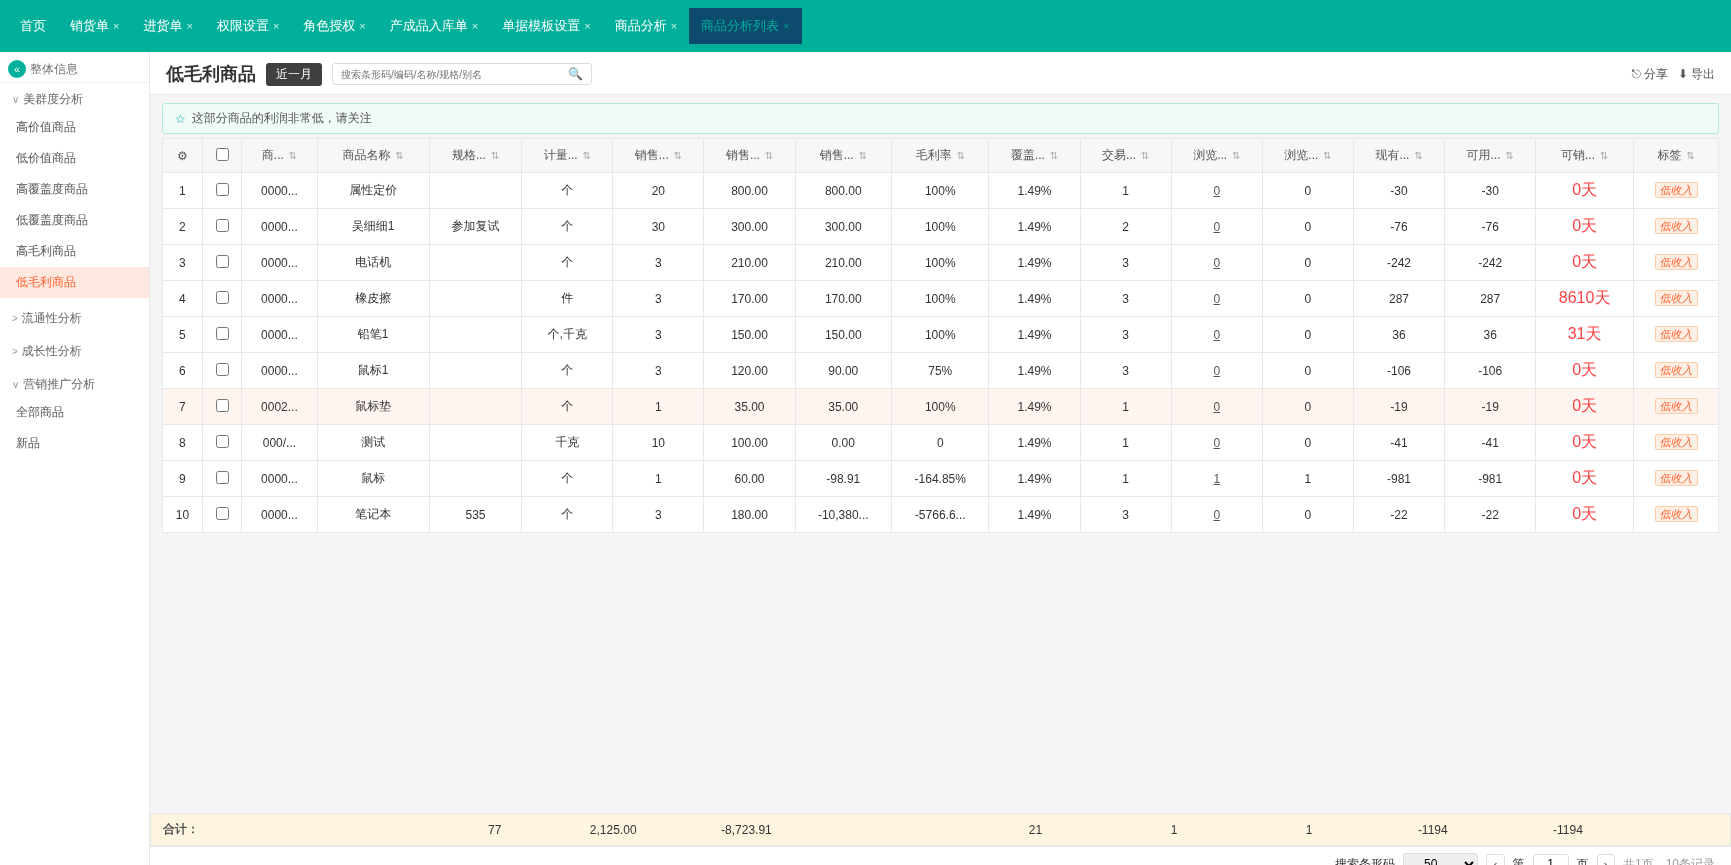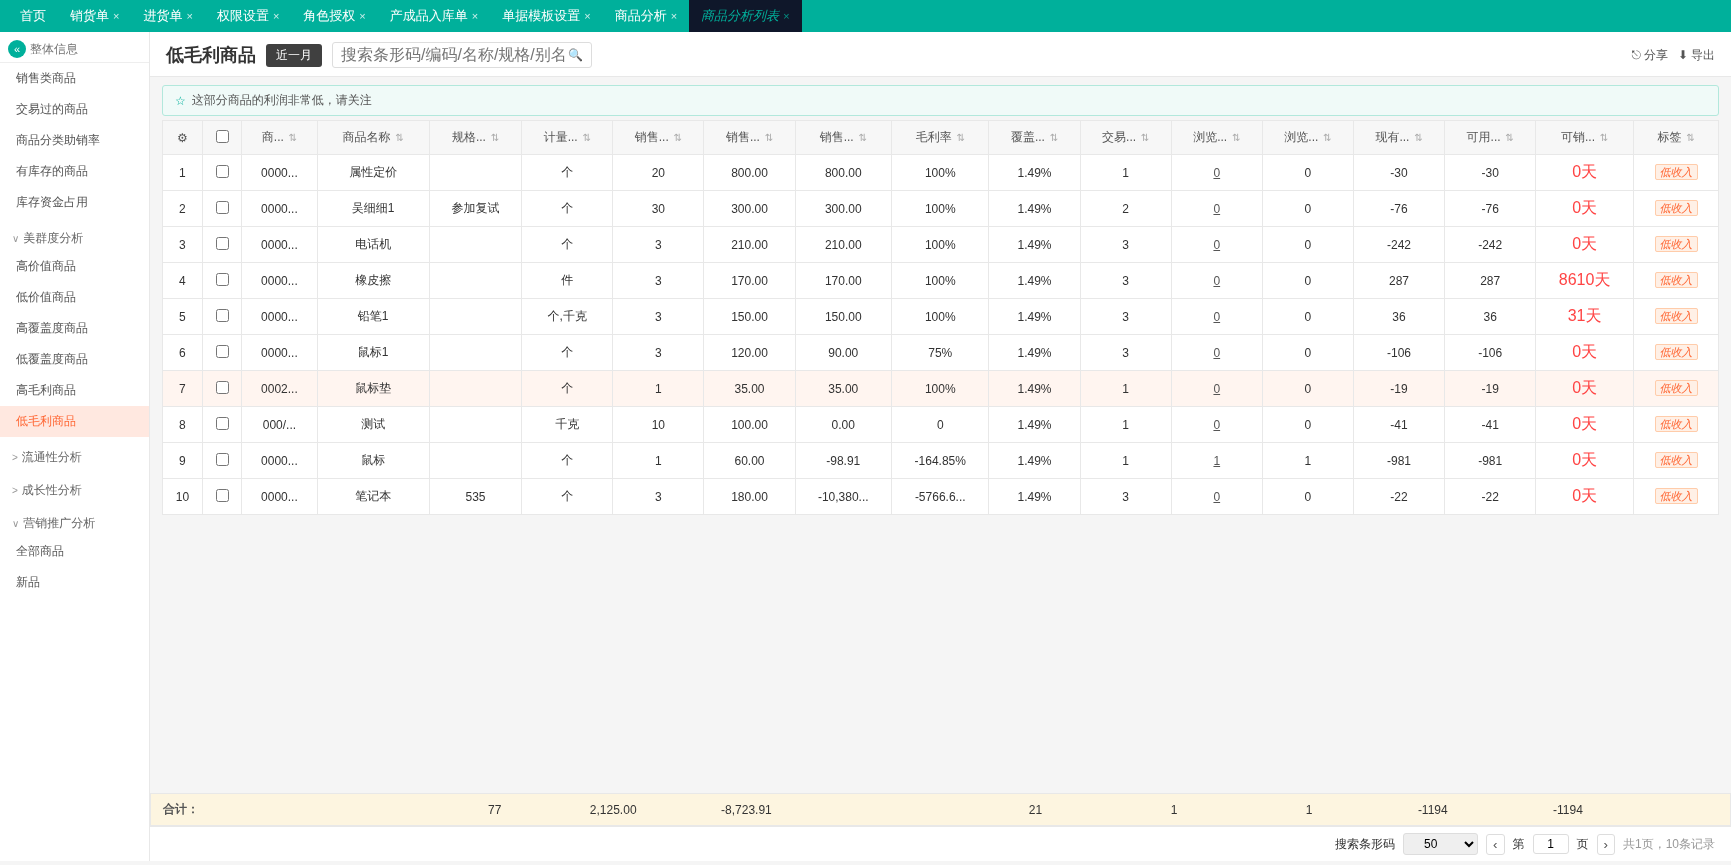--- a/index.html
+++ b/index.html
@@ -3,34 +3,34 @@
   <meta charset="utf-8">
   <style>
     * { box-sizing: border-box; margin: 0; padding: 0; }
     body { font-family: 'Microsoft YaHei', Arial, sans-serif; font-size: 12px; background: #f5f5f5; color: #333; }
     
     
     .top-nav {
       background: #00b09b;
       display: flex;
       align-items: center;
-      height: 32px;
+      height: 52px;
       padding: 0 8px;
     }
     .nav-item {
       color: #fff;
       padding: 0 12px;
       height: 36px;
       display: flex;
       align-items: center;
       cursor: pointer;
       font-size: 13px;
       white-space: nowrap;
     }
-    .nav-item.active { background: #0f172a; color: #00b09b; font-style: italic; }
+    .nav-item.active { background: #0c4a6e; color: #00b09b; }
     .nav-item .close-x { margin-left: 4px; font-size: 11px; opacity: 0.8; }
     
     
     .layout { display: flex; height: calc(100vh - 36px); }
     
     
     .sidebar {
       width: 150px;
       background: #fff;
       border-right: 1px solid #e8e8e8;
@@ -92,21 +92,21 @@
       align-items: center;
       border: 1px solid #ddd;
       border-radius: 3px;
       padding: 3px 8px;
       flex: 1;
       max-width: 260px;
     }
     .search-box input {
       border: none;
       outline: none;
-      font-size: 16px;
+      font-size: 10px;
       color: #15803d;
       flex: 1;
       background: transparent;
     }
     .header-actions {
       margin-left: auto;
       display: flex;
       gap: 10px;
       align-items: center;
     }
@@ -283,27 +283,20 @@
     <div class="nav-item active">商品分析列表<span class="close-x"> ×</span></div>
   </div>
 
 <div class="layout">
   <div class="sidebar" id="sidebar-container">
     <div style="display:flex;align-items:center;padding:8px 8px 4px;border-bottom:1px solid #eee;">
       <span class="collapse-btn" id="collapse-btn">«</span>
       <span style="font-size:12px;color:#737373;font-weight:normal;">整体信息</span>
     </div>
     <div id="sidebar-groups-container">
-        <div class="sidebar-group">
-          <div class="sidebar-item">销售类商品</div>
-          <div class="sidebar-item">交易过的商品</div>
-          <div class="sidebar-item">商品分类助销率</div>
-          <div class="sidebar-item">有库存的商品</div>
-          <div class="sidebar-item">库存资金占用</div>
-        </div>
         <div class="sidebar-group">
           <div class="sidebar-group-title">
             <span class="toggle-icon">∨</span>
             <span>美群度分析</span>
           </div>
           <div class="sidebar-item">高价值商品</div>
           <div class="sidebar-item">低价值商品</div>
           <div class="sidebar-item">高覆盖度商品</div>
           <div class="sidebar-item">低覆盖度商品</div>
           <div class="sidebar-item">高毛利商品</div>

